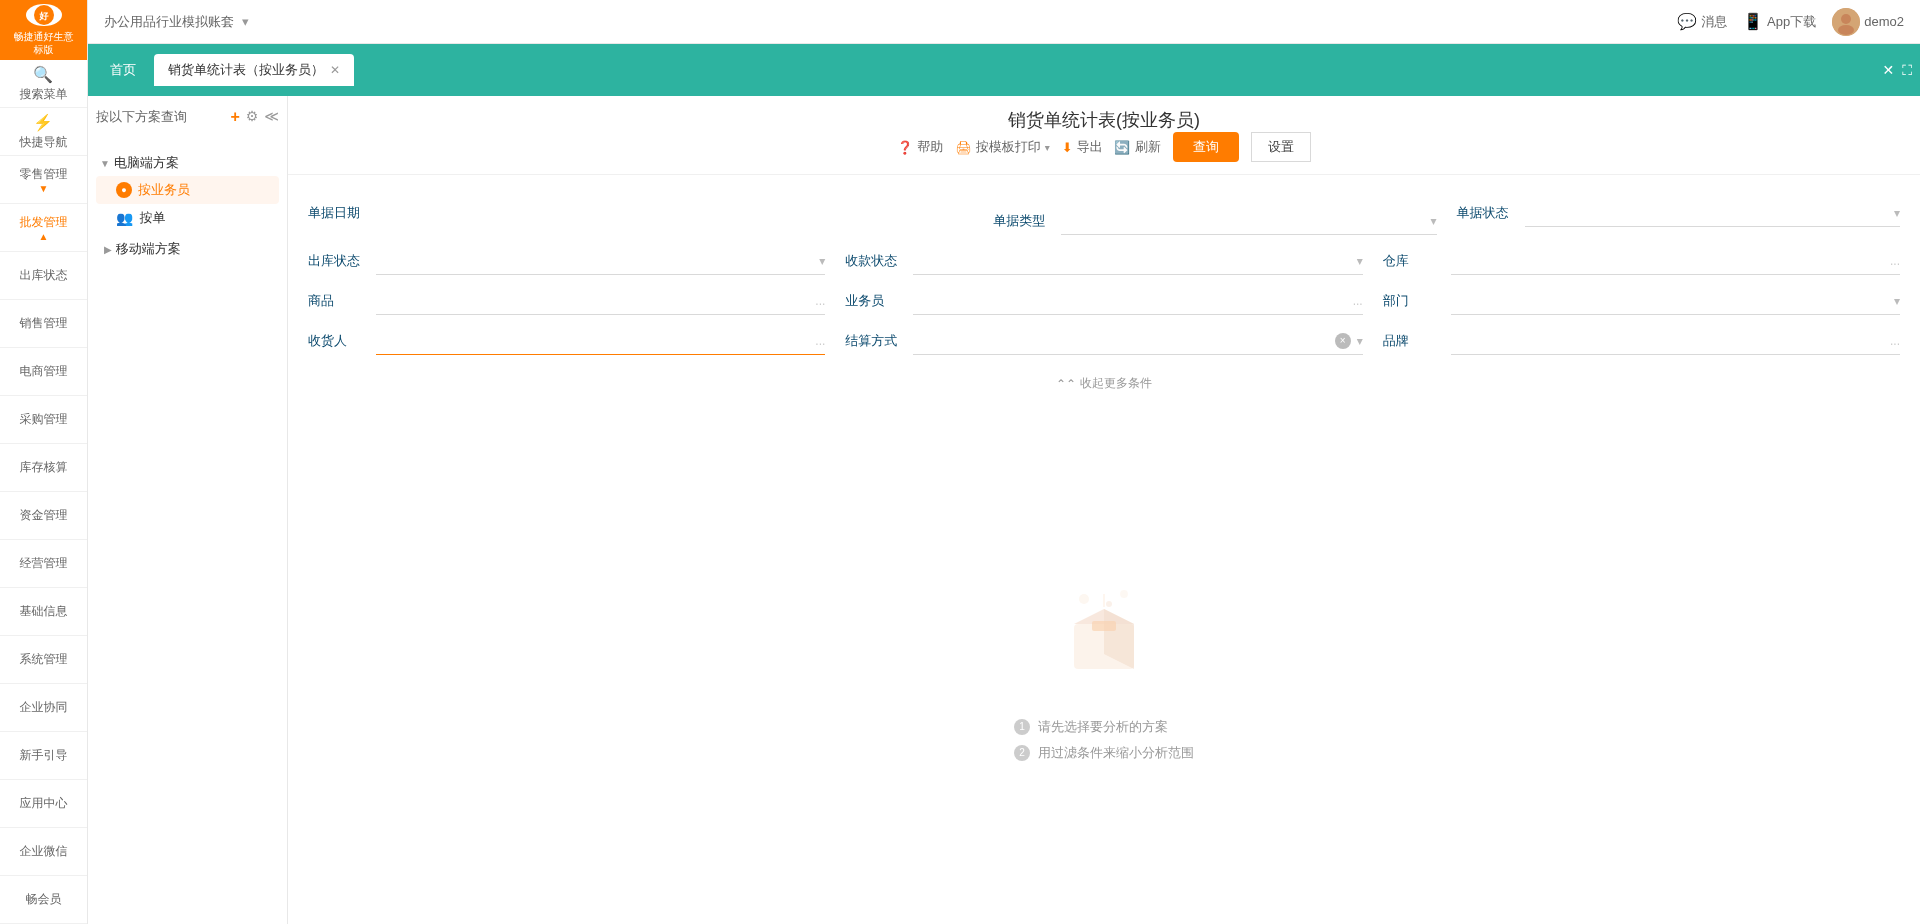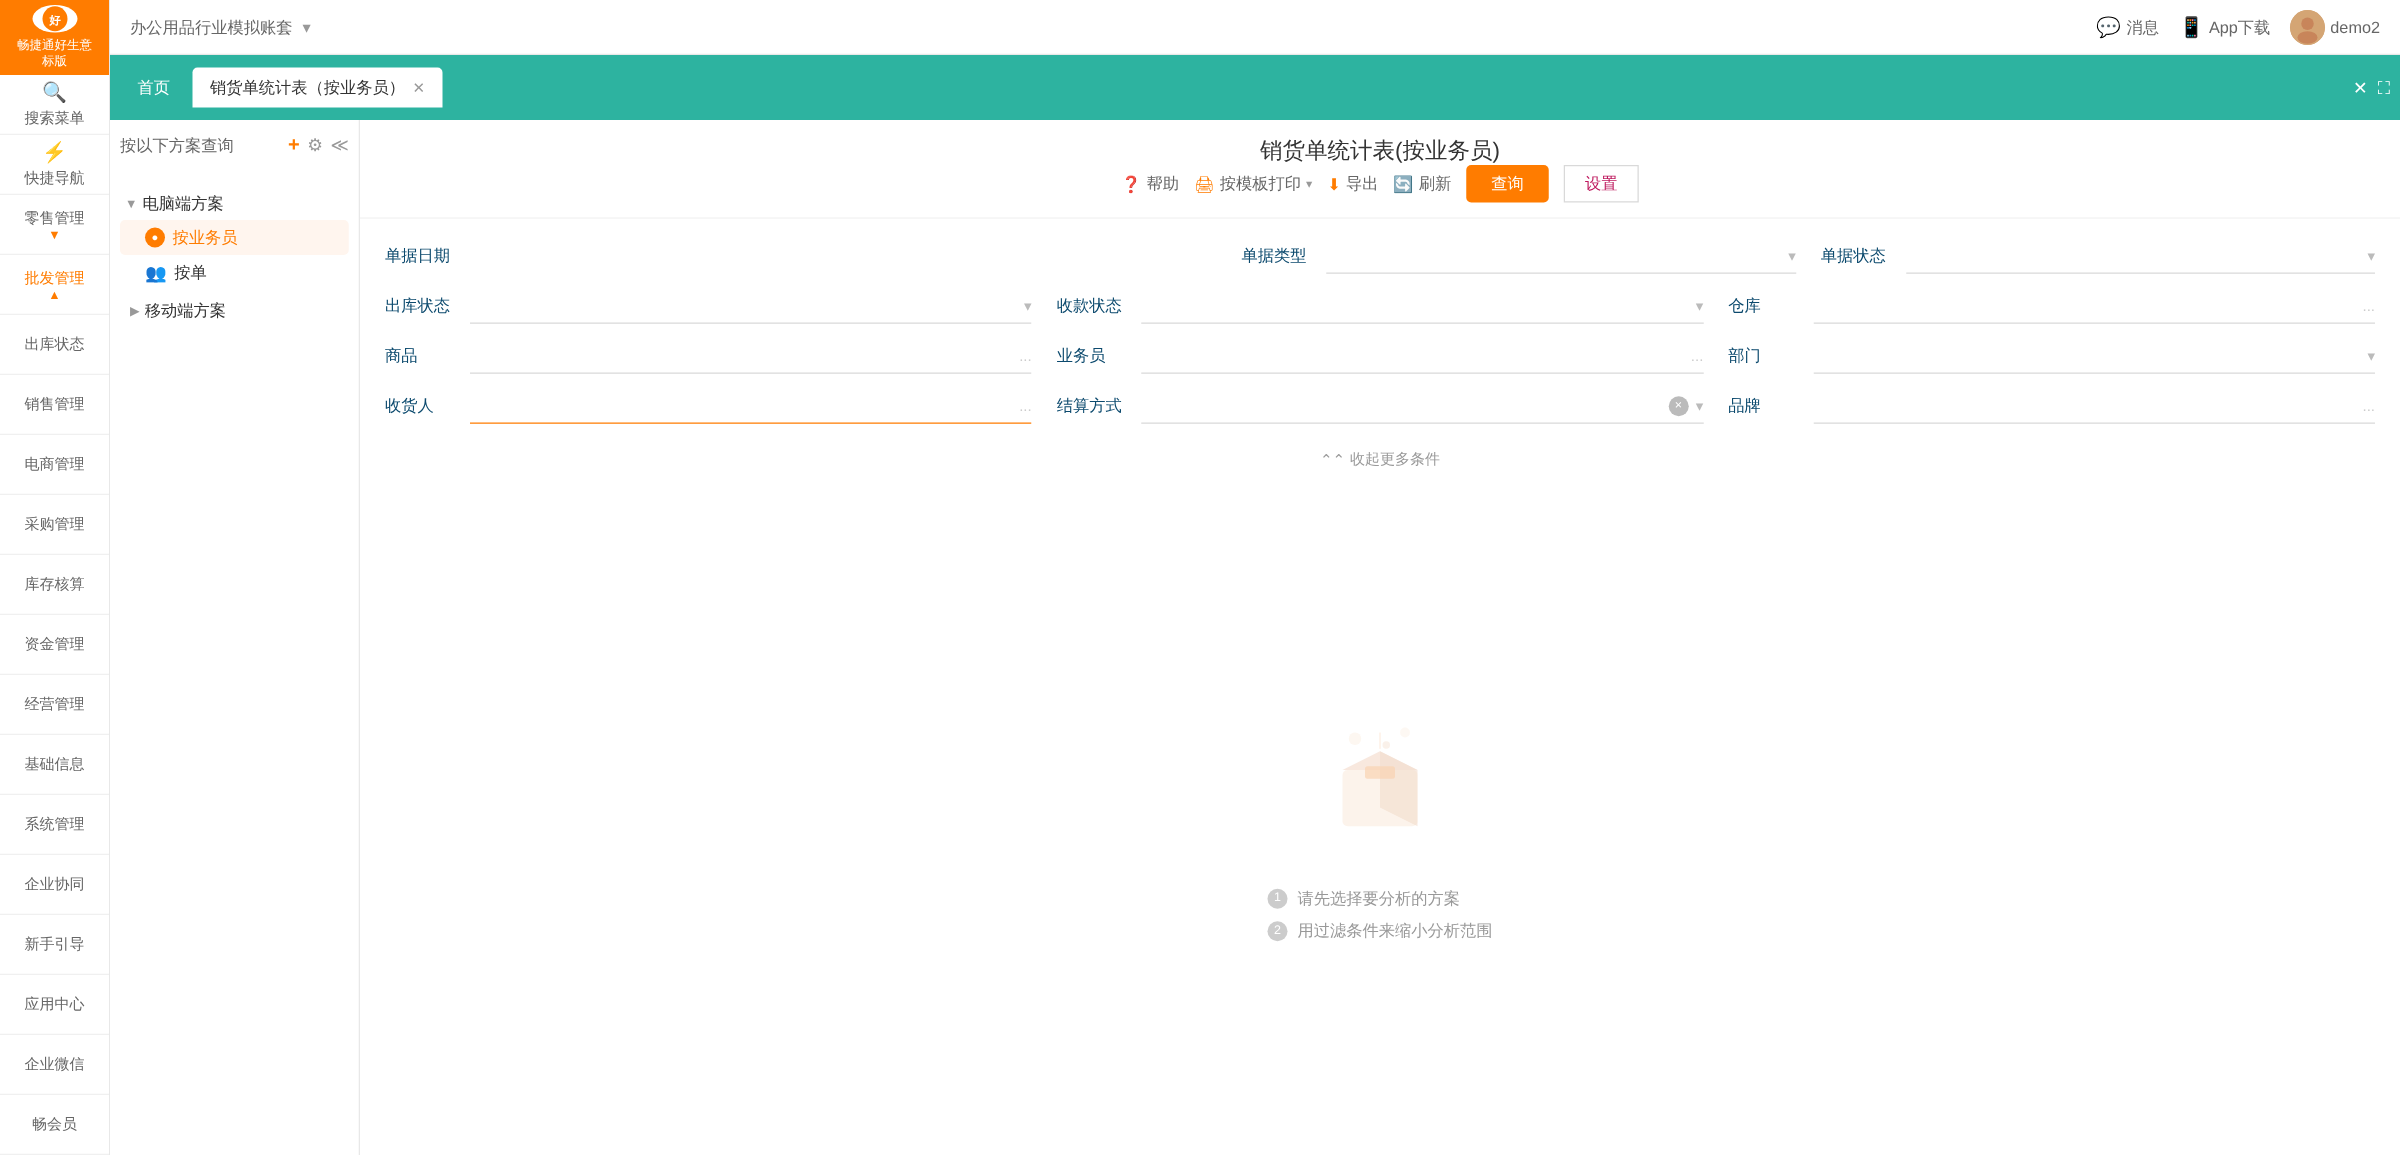--- a/index.html
+++ b/index.html
@@ -270,21 +270,21 @@
       background: #ff7c00;
       color: #fff;
       border: none;
       padding: 6px 20px;
       border-radius: 4px;
       cursor: pointer;
       font-size: 13px;
     }
     .set-btn {
       background: #fff;
-      color: #be185d;
+      color: #404040;
       border: 1px solid #d9d9d9;
       padding: 5px 16px;
       border-radius: 0;
       cursor: pointer;
       font-size: 13px;
     }
 
     
     .filter-area {
       background: #fff;
@@ -613,21 +613,21 @@
         </div>
       </div>
 
       <div class="filter-area">
 
         <div class="filter-row">
           <div class="filter-item" style="flex:1.5;">
             <span class="filter-label">单据日期</span>
           </div>
           <div class="divider-col"></div>
-          <div class="filter-item" style="flex:1;">
+          <div class="filter-item" style="flex:1;margin-top:16px;">
             <span class="filter-label">单据类型</span>
             <div class="filter-input">
               <span></span>
               <span class="chevron">▾</span>
             </div>
           </div>
           <div class="divider-col"></div>
           <div class="filter-item" style="flex:1;">
             <span class="filter-label">单据状态</span>
             <div class="filter-input">

